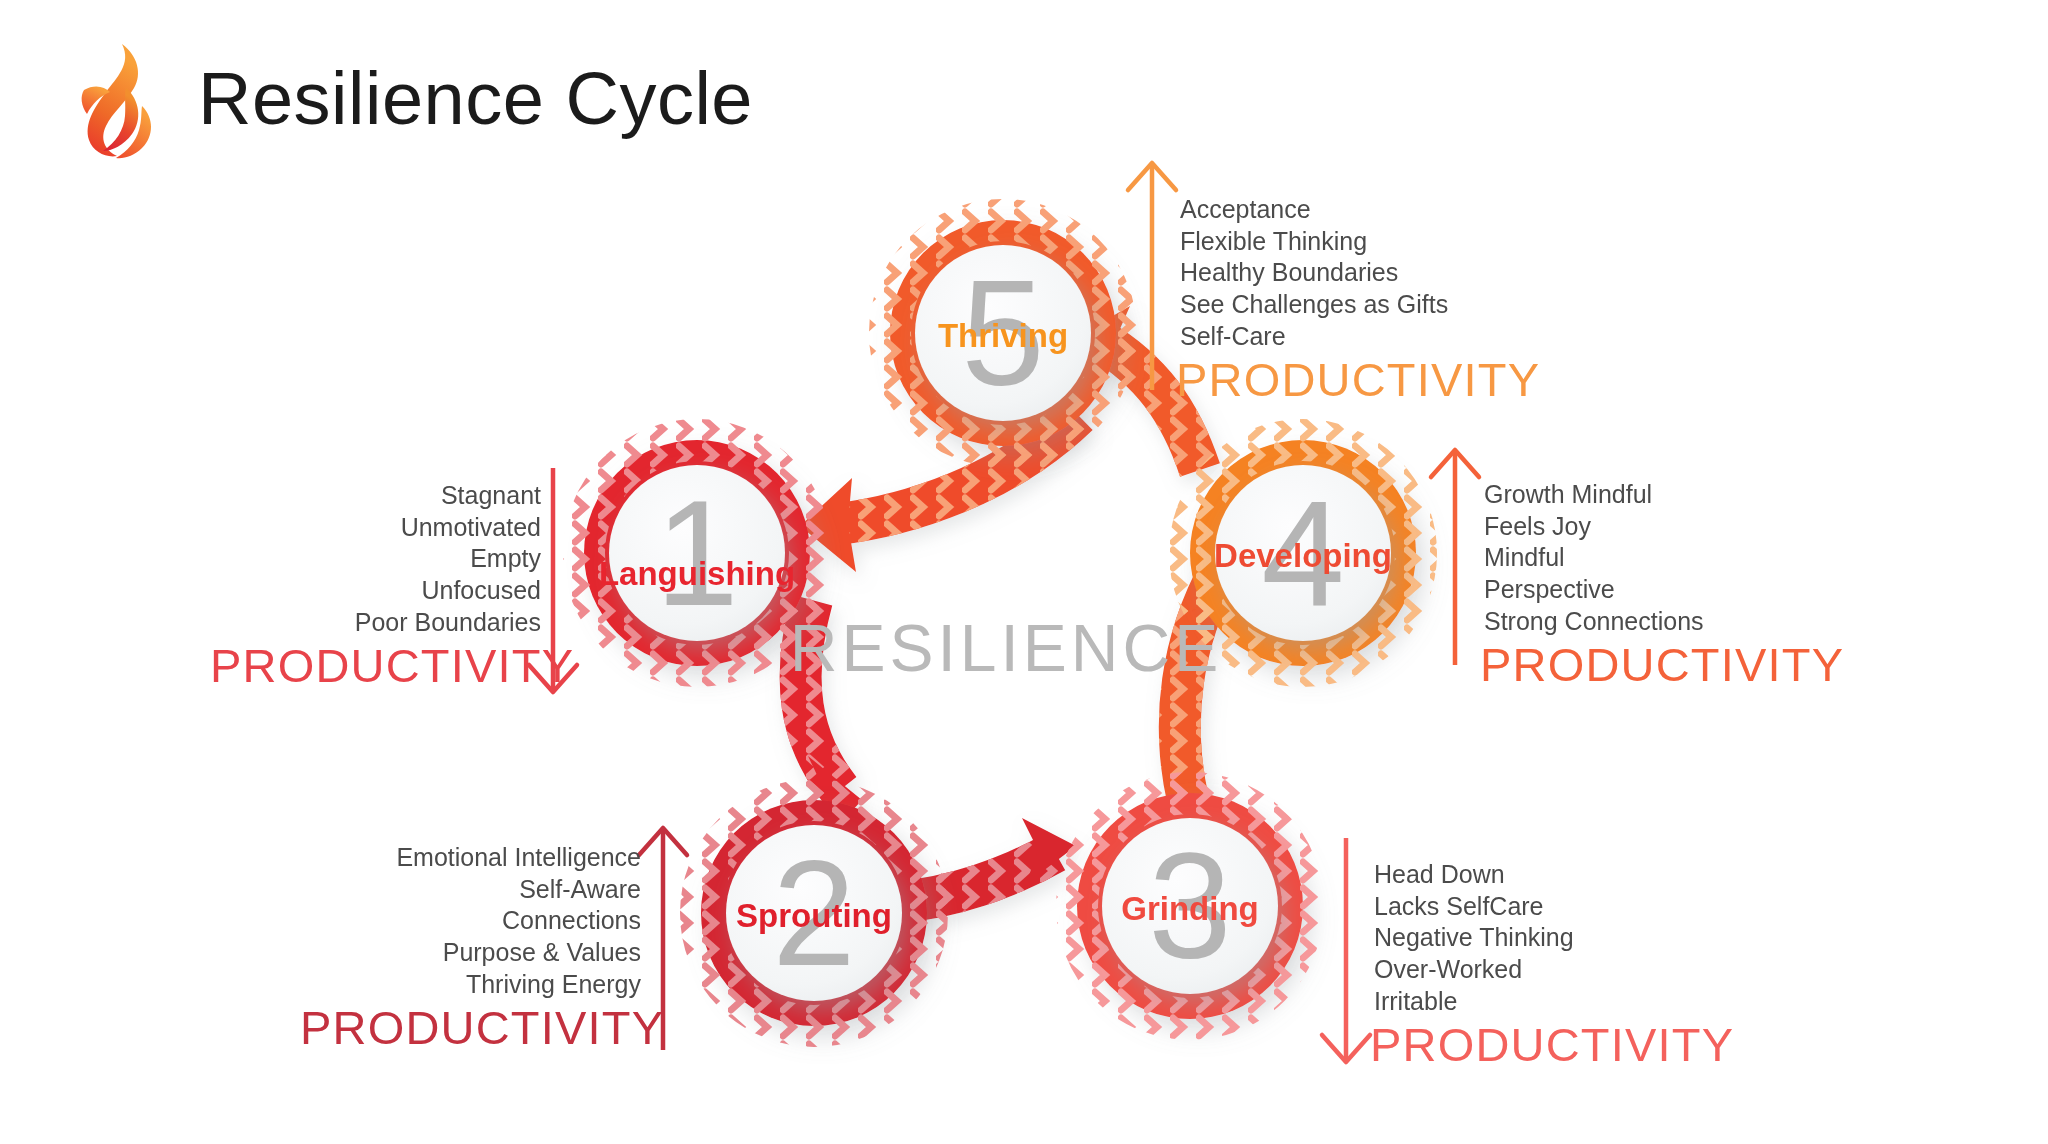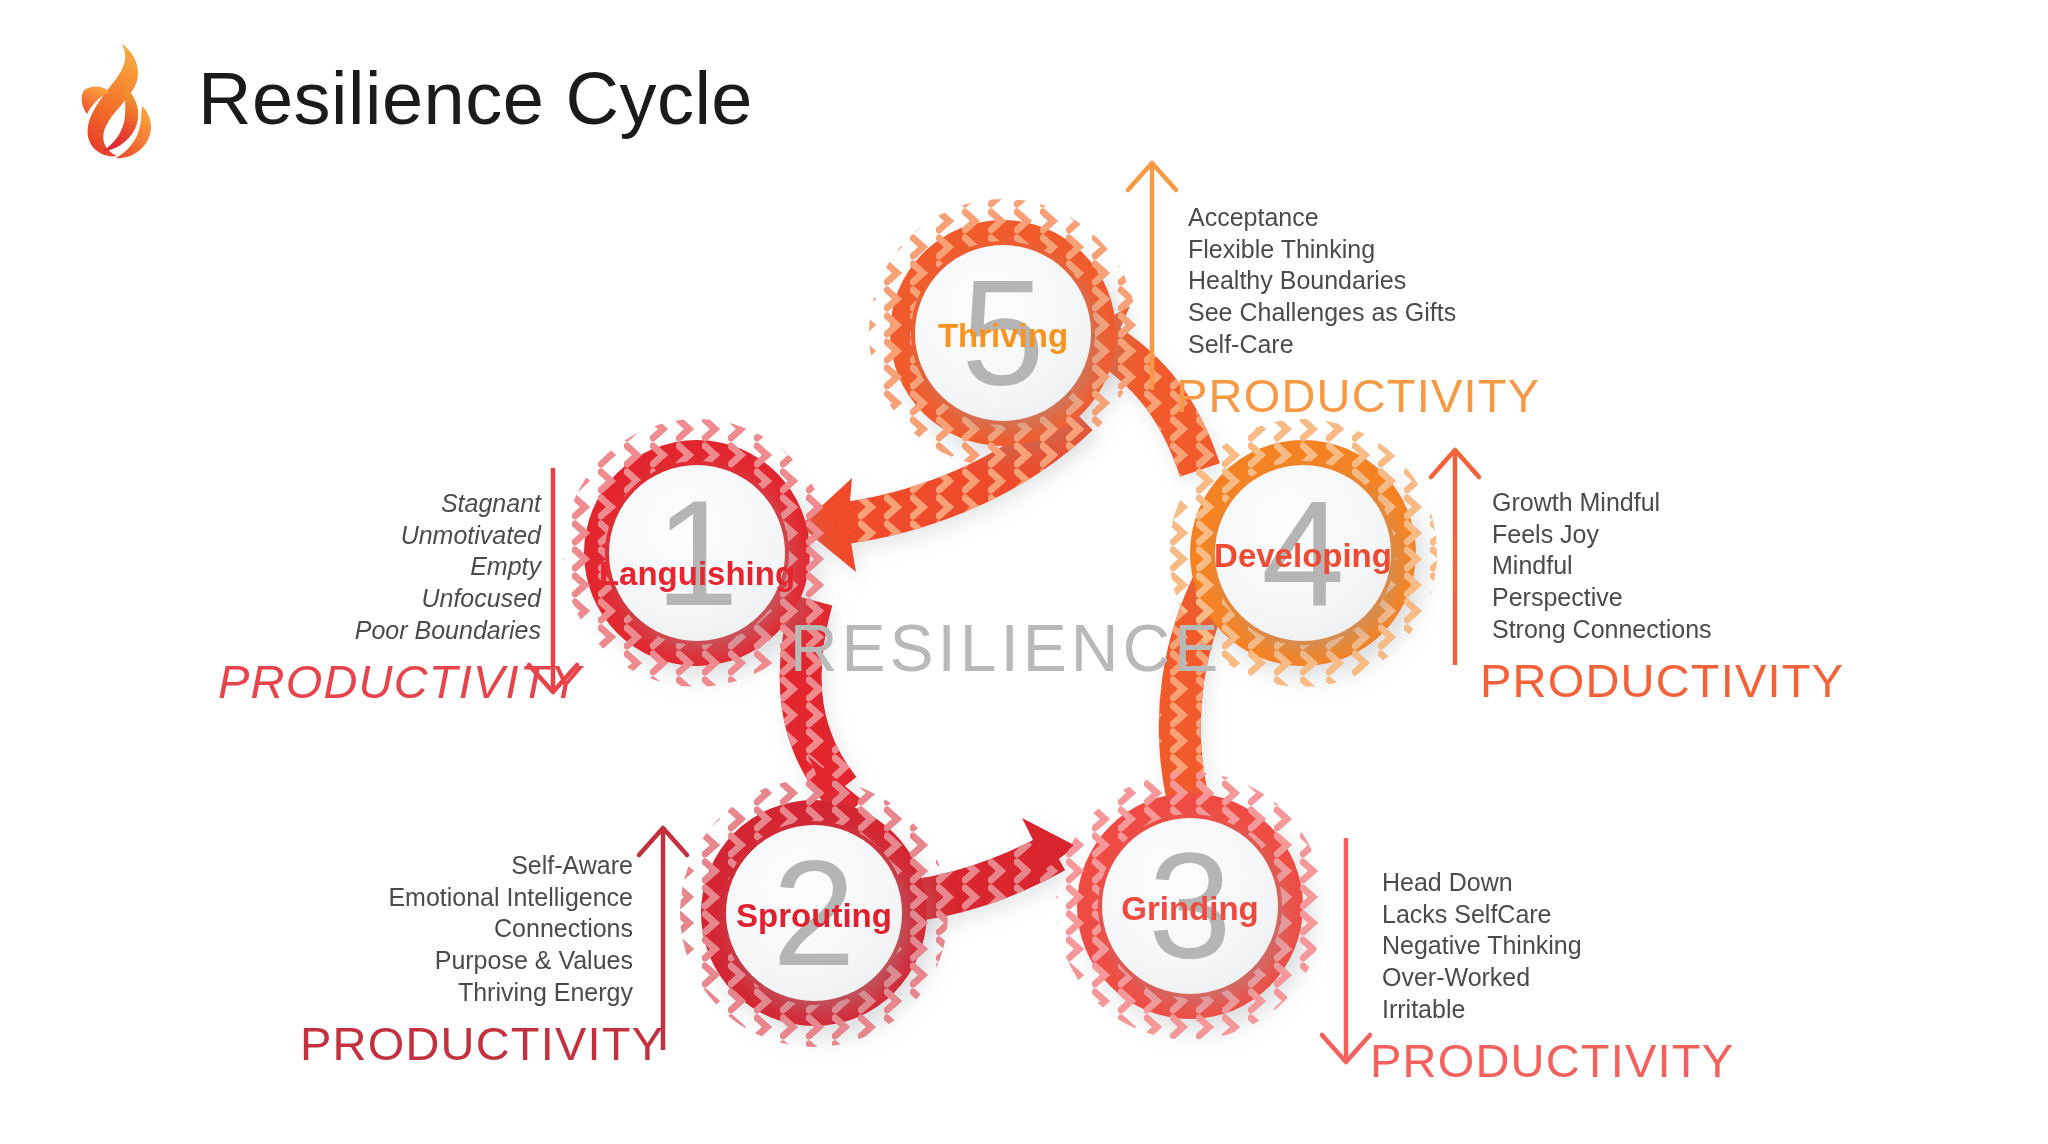--- a/index.html
+++ b/index.html
@@ -33,21 +33,21 @@
     font-family:"Liberation Sans", sans-serif;
   }
   #centerWord{
     position:absolute;transform:translate(-50%,-50%);
     font-size:66px;font-weight:300;color:#b9b9b9;letter-spacing:4px;
     font-family:"Liberation Sans", sans-serif;white-space:nowrap;
   }
 
   
   .attrBlock{position:absolute;}
-  .attrList{margin:12px;padding:0;list-style:none;}
+  .attrList{margin:4px;padding:0;list-style:none;}
   .attrList li{
     font-size:25px;color:#4b4b4b;line-height:1.265;white-space:nowrap;
     font-family:"Liberation Sans", sans-serif;font-weight:400;
   }
   .prodWord{
     font-size:47px;font-weight:300;letter-spacing:1.2px;line-height:1;
     white-space:nowrap;font-family:"Liberation Sans", sans-serif;margin-top:4px;
   }
   .align-right .attrList li{text-align:right;}
   .align-right .prodWord{text-align:right;}
@@ -279,35 +279,35 @@
     <ul class="attrList">
       <li>Head Down</li>
       <li>Lacks SelfCare</li>
       <li>Negative Thinking</li>
       <li>Over-Worked</li>
       <li>Irritable</li>
     </ul>
     <div class="prodWord" style="color:#f4615c;">PRODUCTIVITY</div>
   </div>
 
-  <div class="attrBlock align-right" style="left:218px;top:476px;width:335px;font-style:italic;">
+  <div class="attrBlock align-right" style="left:210px;top:476px;width:335px;">
     <ul class="attrList">
       <li>Stagnant</li>
       <li>Unmotivated</li>
       <li>Empty</li>
       <li>Unfocused</li>
       <li>Poor Boundaries</li>
     </ul>
     <div class="prodWord" style="color:#e8434a;">PRODUCTIVITY</div>
   </div>
 
   <div class="attrBlock align-right" style="left:300px;top:838px;width:345px;">
     <ul class="attrList">
+      <li>Emotional Intelligence</li>
       <li>Self-Aware</li>
-      <li>Emotional Intelligence</li>
       <li>Connections</li>
       <li>Purpose &amp; Values</li>
       <li>Thriving Energy</li>
     </ul>
     <div class="prodWord" style="color:#c3313f;">PRODUCTIVITY</div>
   </div>
 
 </div>
 
 </body></html>

